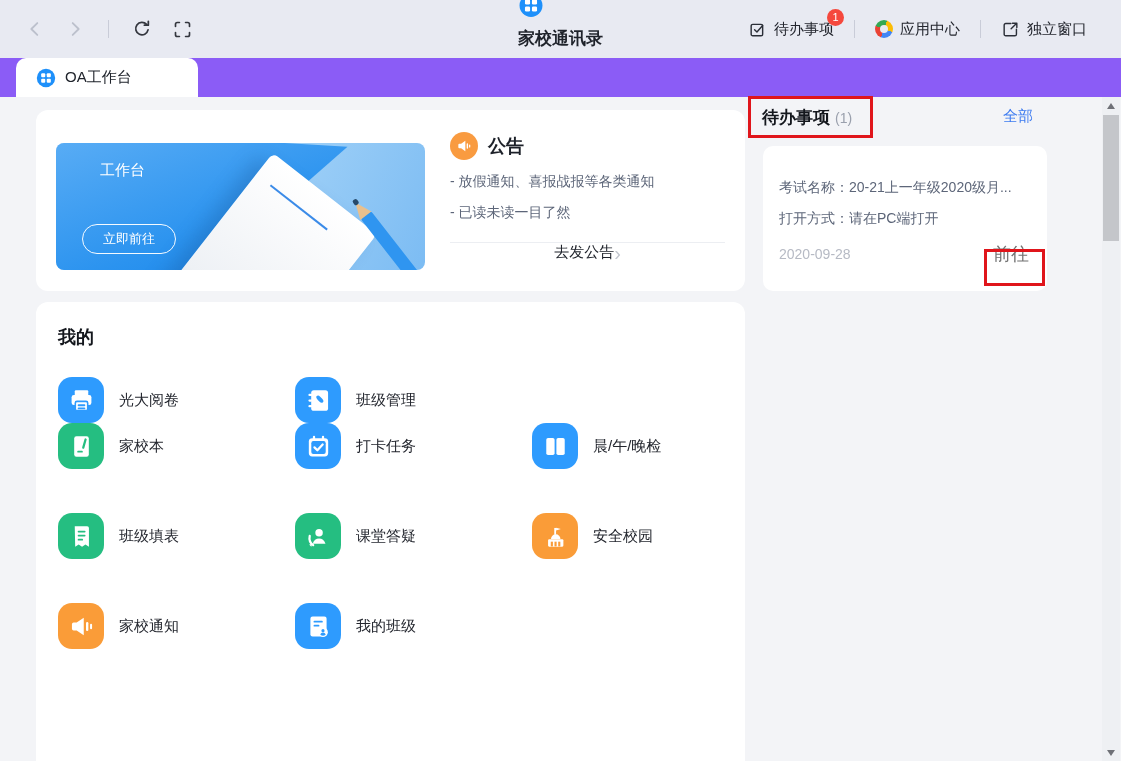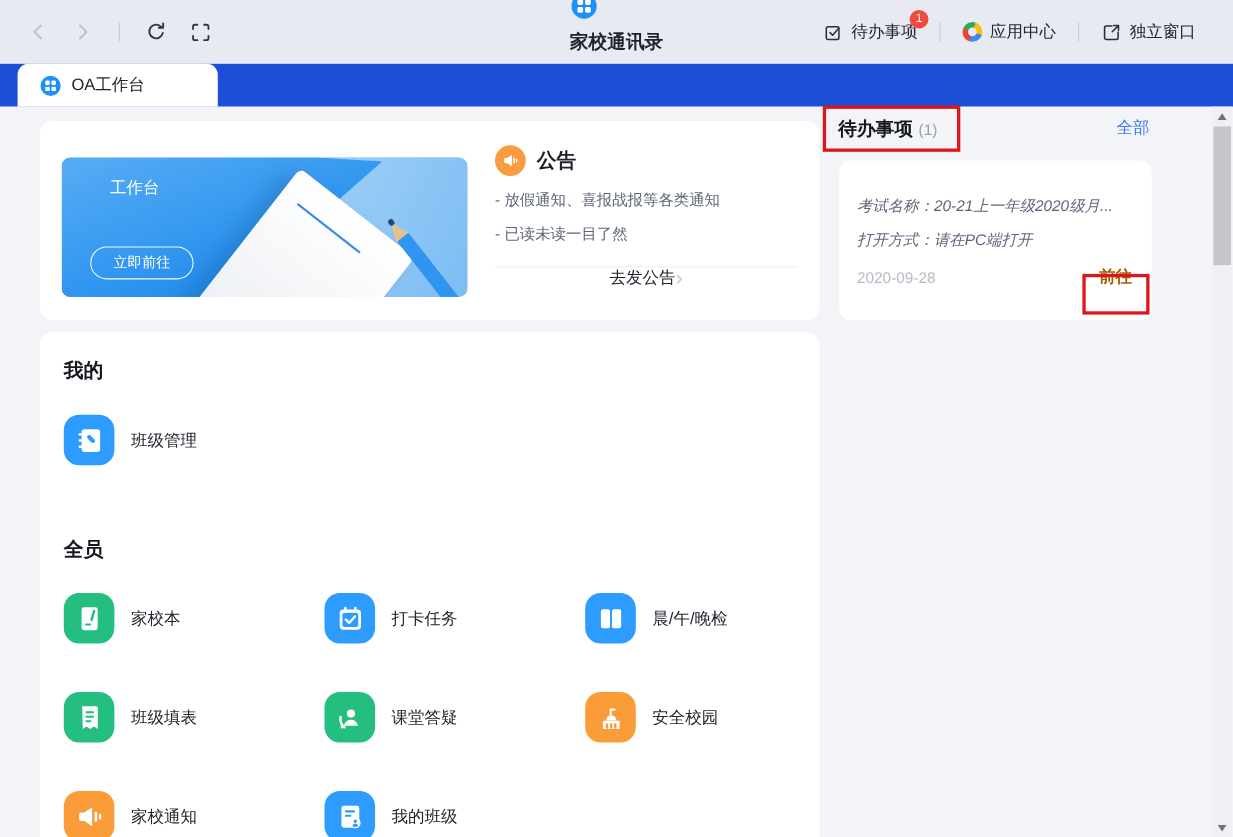--- a/index.html
+++ b/index.html
@@ -15,21 +15,21 @@
   .app-logo { width:25px; height:25px; }
   .tb-title { font-size:17px; font-weight:bold; color:#1f232b; }
   .caret-down { width:0; height:0; border-left:5px solid transparent; border-right:5px solid transparent; border-top:6px solid #9ba1af; margin-left:2px; }
   .right-group { position:absolute; right:20px; top:0; height:58px; display:flex; align-items:center; }
   .tb-item { display:flex; align-items:center; gap:7px; font-size:15px; color:#23262e; padding:0 14px; cursor:pointer; position:relative; }
   .badge { position:absolute; top:-11px; right:4px; min-width:17px; height:17px; border-radius:9px; background:#f5483d; color:#fff; font-size:11px; display:flex; align-items:center; justify-content:center; padding:0 4px; }
   .pinwheel { width:18px; height:18px; border-radius:50%; background:conic-gradient(from 200deg, #ea4335 0 25%, #34a853 25% 50%, #fbbc05 50% 75%, #4285f4 75% 100%); position:relative; }
   .pinwheel::after { content:""; position:absolute; left:5px; top:5px; width:8px; height:8px; border-radius:50%; background:#e8eaf2; }
 
   
-  .tabrow { position:absolute; left:0; top:58px; width:1121px; height:39px; background:#1d4ed8; }
+  .tabrow { position:absolute; left:0; top:58px; width:1121px; height:39px; background:#8b5cf6; }
   .tab { position:absolute; left:16px; top:0; width:182px; height:39px; background:#fff; border-radius:10px 10px 0 0; display:flex; align-items:center; gap:9px; padding-left:20px; cursor:pointer; }
   .tab-logo { width:20px; height:20px; }
   .tab-label { font-size:15px; color:#20242c; }
 
   
   .content { position:absolute; left:0; top:97px; width:1121px; height:664px; background:#f3f4f7; }
   .card { position:absolute; background:#fff; border-radius:12px; }
   .card1 { left:36px; top:13px; width:709px; height:181px; }
   .card2 { left:36px; top:205px; width:709px; height:480px; padding:23px 22px; }
 
@@ -68,28 +68,28 @@
   .app-grid { display:grid; grid-template-columns:237px 237px 237px; row-gap:44px; }
   .tile { display:flex; align-items:center; gap:15px; cursor:pointer; }
   .tile-icon { width:46px; height:46px; border-radius:14px; display:flex; align-items:center; justify-content:center; flex:0 0 46px; }
   .tile-icon svg { width:27px; height:27px; }
   .tile-label { font-size:15px; color:#23262e; }
 
   
   .todo-head { position:absolute; left:762px; top:9px; width:285px; height:24px; }
   .todo-title { font-size:17px; font-weight:bold; color:#14171d; }
   .todo-count { font-size:14px; color:#9aa0ad; margin-left:5px; }
-  .todo-all { position:absolute; right:2px; top:1px; font-size:15px; color:#3d7bf0; cursor:pointer; text-decoration:none; }
+  .todo-all { position:absolute; right:14px; top:1px; font-size:15px; color:#3d7bf0; cursor:pointer; text-decoration:none; }
   .todo-card { position:absolute; left:763px; top:49px; width:284px; height:145px; background:#fff; border-radius:10px; padding:20px 18px 16px 16px; }
   .todo-card-head { display:flex; align-items:center; gap:8px; }
   .todo-card-title { font-size:16px; color:#20242c; }
-  .todo-line { font-size:14px; color:#5d6679; margin-top:13px; white-space:nowrap; overflow:hidden;font-style:italic; }
+  .todo-line { font-size:14px; color:#5d6679; margin-top:13px; white-space:nowrap; overflow:hidden; }
   .todo-foot { display:flex; align-items:center; justify-content:space-between; margin-top:14px; }
   .todo-date { font-size:14px; color:#b6bac4; }
-  .todo-go { font-size:15px; color:#a16207; cursor:pointer; text-decoration:none;font-weight:bold; }
+  .todo-go { font-size:18px; color:#737373; cursor:pointer; text-decoration:none; }
 
   
   .scrollbar { position:absolute; left:1102px; top:0; width:18px; height:664px; background:#eef0f3; }
   .sb-arrow { position:absolute; left:0; width:18px; height:17px; display:flex; align-items:center; justify-content:center; cursor:pointer; }
   .sb-arrow.up { top:0; }
   .sb-arrow.down { bottom:0; }
   .tri-up { width:0; height:0; border-left:4.5px solid transparent; border-right:4.5px solid transparent; border-bottom:6px solid #6f7177; }
   .tri-down { width:0; height:0; border-left:4.5px solid transparent; border-right:4.5px solid transparent; border-top:6px solid #6f7177; }
   .sb-thumb { position:absolute; left:1px; top:18px; width:16px; height:126px; background:#c4c6ca; cursor:pointer; }
 
@@ -209,31 +209,42 @@
     </div>
   </div>
 
   <div class="card card2">
     <div id="app-sections">
         <div class="section-title">我的</div>
         <div class="app-grid">
           <div class="tile">
             <span class="tile-icon" style="background: rgb(46, 155, 254); --c: #2E9BFE;">
               <svg viewBox="0 0 24 24">
+                <rect x="6" y="2.8" width="12" height="5.2" rx="1" fill="#fff"></rect>
+                <rect x="3.2" y="7" width="17.6" height="9" rx="2" fill="#fff"></rect>
+                <rect x="6.5" y="12.8" width="11" height="8.2" rx="1.5" fill="#fff" stroke="var(--c)" stroke-width="1.4"></rect>
+                <rect x="8.6" y="15.4" width="6.8" height="1.6" rx=".8" fill="var(--c)"></rect>
+                <rect x="8.6" y="18.2" width="6.8" height="1.6" rx=".8" fill="var(--c)"></rect>
+              </svg>
+            </span>
+            <span class="tile-label">光大阅卷</span>
+          </div>
+          <div class="tile">
+            <span class="tile-icon" style="background: rgb(46, 155, 254); --c: #2E9BFE;">
+              <svg viewBox="0 0 24 24">
                 <rect x="5.5" y="2.8" width="15" height="18.4" rx="2.4" fill="#fff"></rect>
                 <rect x="3" y="6" width="3.4" height="2" rx="1" fill="#fff"></rect>
                 <rect x="3" y="11" width="3.4" height="2" rx="1" fill="#fff"></rect>
                 <rect x="3" y="16" width="3.4" height="2" rx="1" fill="#fff"></rect>
                 <path d="M10 9.2c0-.9.7-1.6 1.6-1.6.5 0 1.2.4 1.9 1.1l1.8 1.8c.7.7 1.1 1.4 1.1 1.9 0 .9-.7 1.6-1.6 1.6-.6 0-1.3-.4-2.1-1.2l-1.5-1.5c-.8-.8-1.2-1.5-1.2-2.1z" fill="var(--c)"></path>
               </svg>
             </span>
             <span class="tile-label">班级管理</span>
           </div>
         </div>
-        <div class="section-title second">全员</div>
         <div class="app-grid">
           <div class="tile">
             <span class="tile-icon" style="background: rgb(37, 190, 129); --c: #25BE81;">
               <svg viewBox="0 0 24 24">
                 <rect x="5.5" y="2.8" width="13" height="18.4" rx="2" fill="#fff"></rect>
                 <rect x="8.2" y="15.8" width="5" height="1.6" rx=".8" fill="var(--c)"></rect>
                 <rect x="13.6" y="4.6" width="2" height="9.5" rx="1" fill="var(--c)" transform="rotate(16 14.6 9.3)"></rect>
               </svg>
             </span>
             <span class="tile-label">家校本</span>

